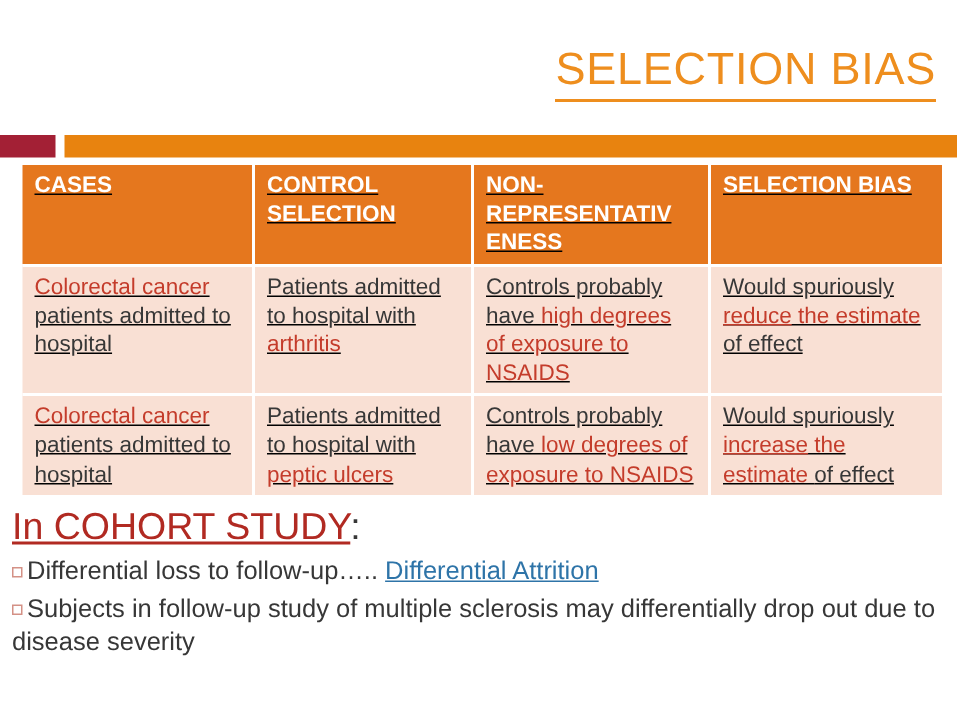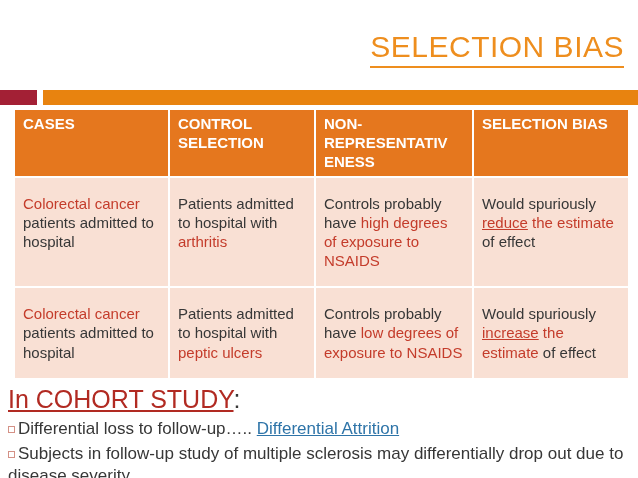--- a/index.html
+++ b/index.html
@@ -28,30 +28,30 @@
   .accent-maroon{position:absolute;top:90px;left:0;width:37px;height:15px;background:var(--maroon);}
   .accent-orange{position:absolute;top:90px;left:43px;right:0;height:15px;background:var(--bar-orange);}
   .content{position:absolute;top:110px;left:8px;right:4px;}
   .intro{font-size:20px;color:var(--heading-red);margin:2px 0 5px 0;white-space:nowrap;}
   .sq{display:inline-block;width:8px;height:8px;border:2px solid #c0675c;margin-right:3px;vertical-align:2px;background:transparent;}
   .sq-small{width:7px;height:7px;border:1.5px solid #d49186;vertical-align:1px;}
   .u{text-decoration:underline;}
   .blue-link{color:var(--link-blue);text-decoration:underline;}
   .dark{color:var(--dark);}
   .suffix{font-size:18px;color:var(--dark);}
-  table{border-collapse:separate;border-spacing:0;table-layout:fixed;width:613px;margin-left:7px;}
+  table{border-collapse:separate;border-spacing:0;table-layout:fixed;width:613px;margin-left:7px;text-decoration:underline;}
   col.c1{width:153px;}col.c2{width:146px;}col.c3{width:158px;}col.c4{width:156px;}
   th{
     background:var(--header-bg);color:#ffffff;font-size:15px;font-weight:bold;
     text-align:left;vertical-align:top;padding:5px 8px;line-height:1.25;white-space:pre-line;
   }
   th + th{border-left:2px solid #ffffff;}
   td{
     background:var(--row-bg);font-size:15px;color:var(--dark);
-    text-align:left;vertical-align:top;padding:16px 8px;line-height:1.27;
+    text-align:left;vertical-align:top;padding:4px 8px;line-height:1.27;
     border-top:2px solid #ffffff;
   }
   td + td{border-left:2px solid #ffffff;}
   .seg-red{color:var(--cell-red);}
   .seg-red-u{color:var(--cell-red);text-decoration:underline;}
   .seg-black{color:var(--dark);margin-top:32px;}
   .cohort-heading{font-size:25px;margin:7px 0 4px 0;}
   .cohort-heading .red-part{color:var(--heading-red);text-decoration:underline;}
   .cohort-heading .colon{color:var(--dark);}
   .bullet-line{font-size:17px;color:var(--dark);line-height:1.28;margin:4px 0;}

